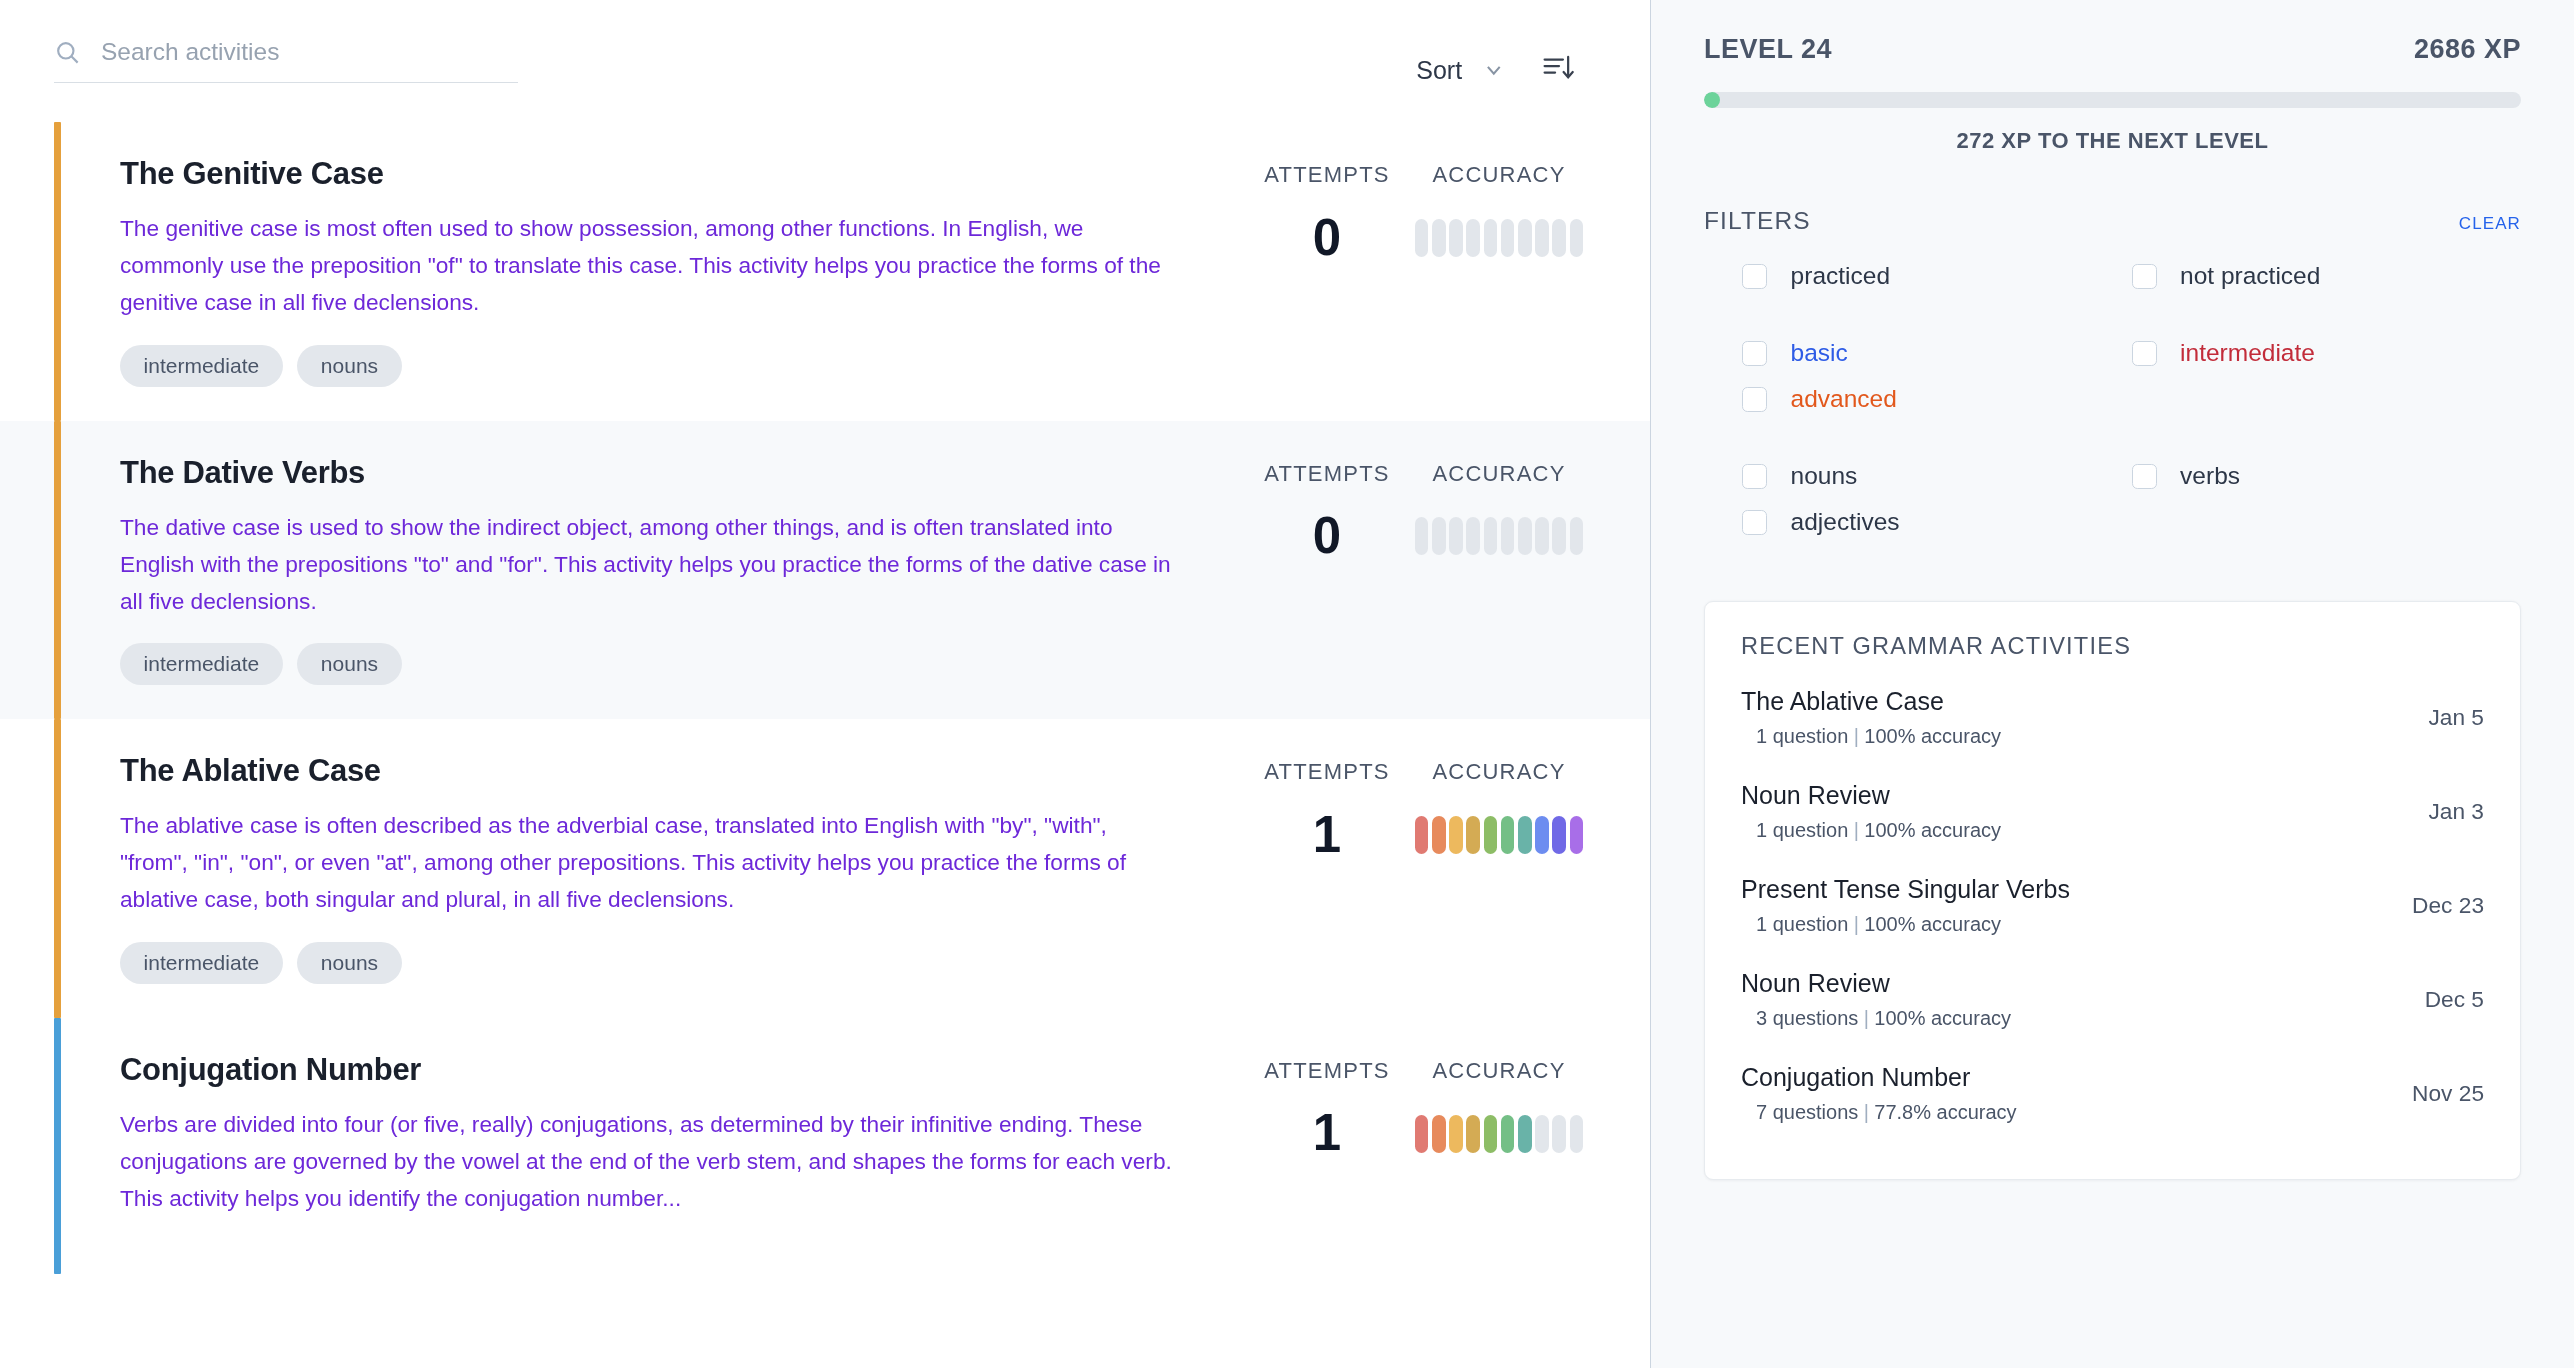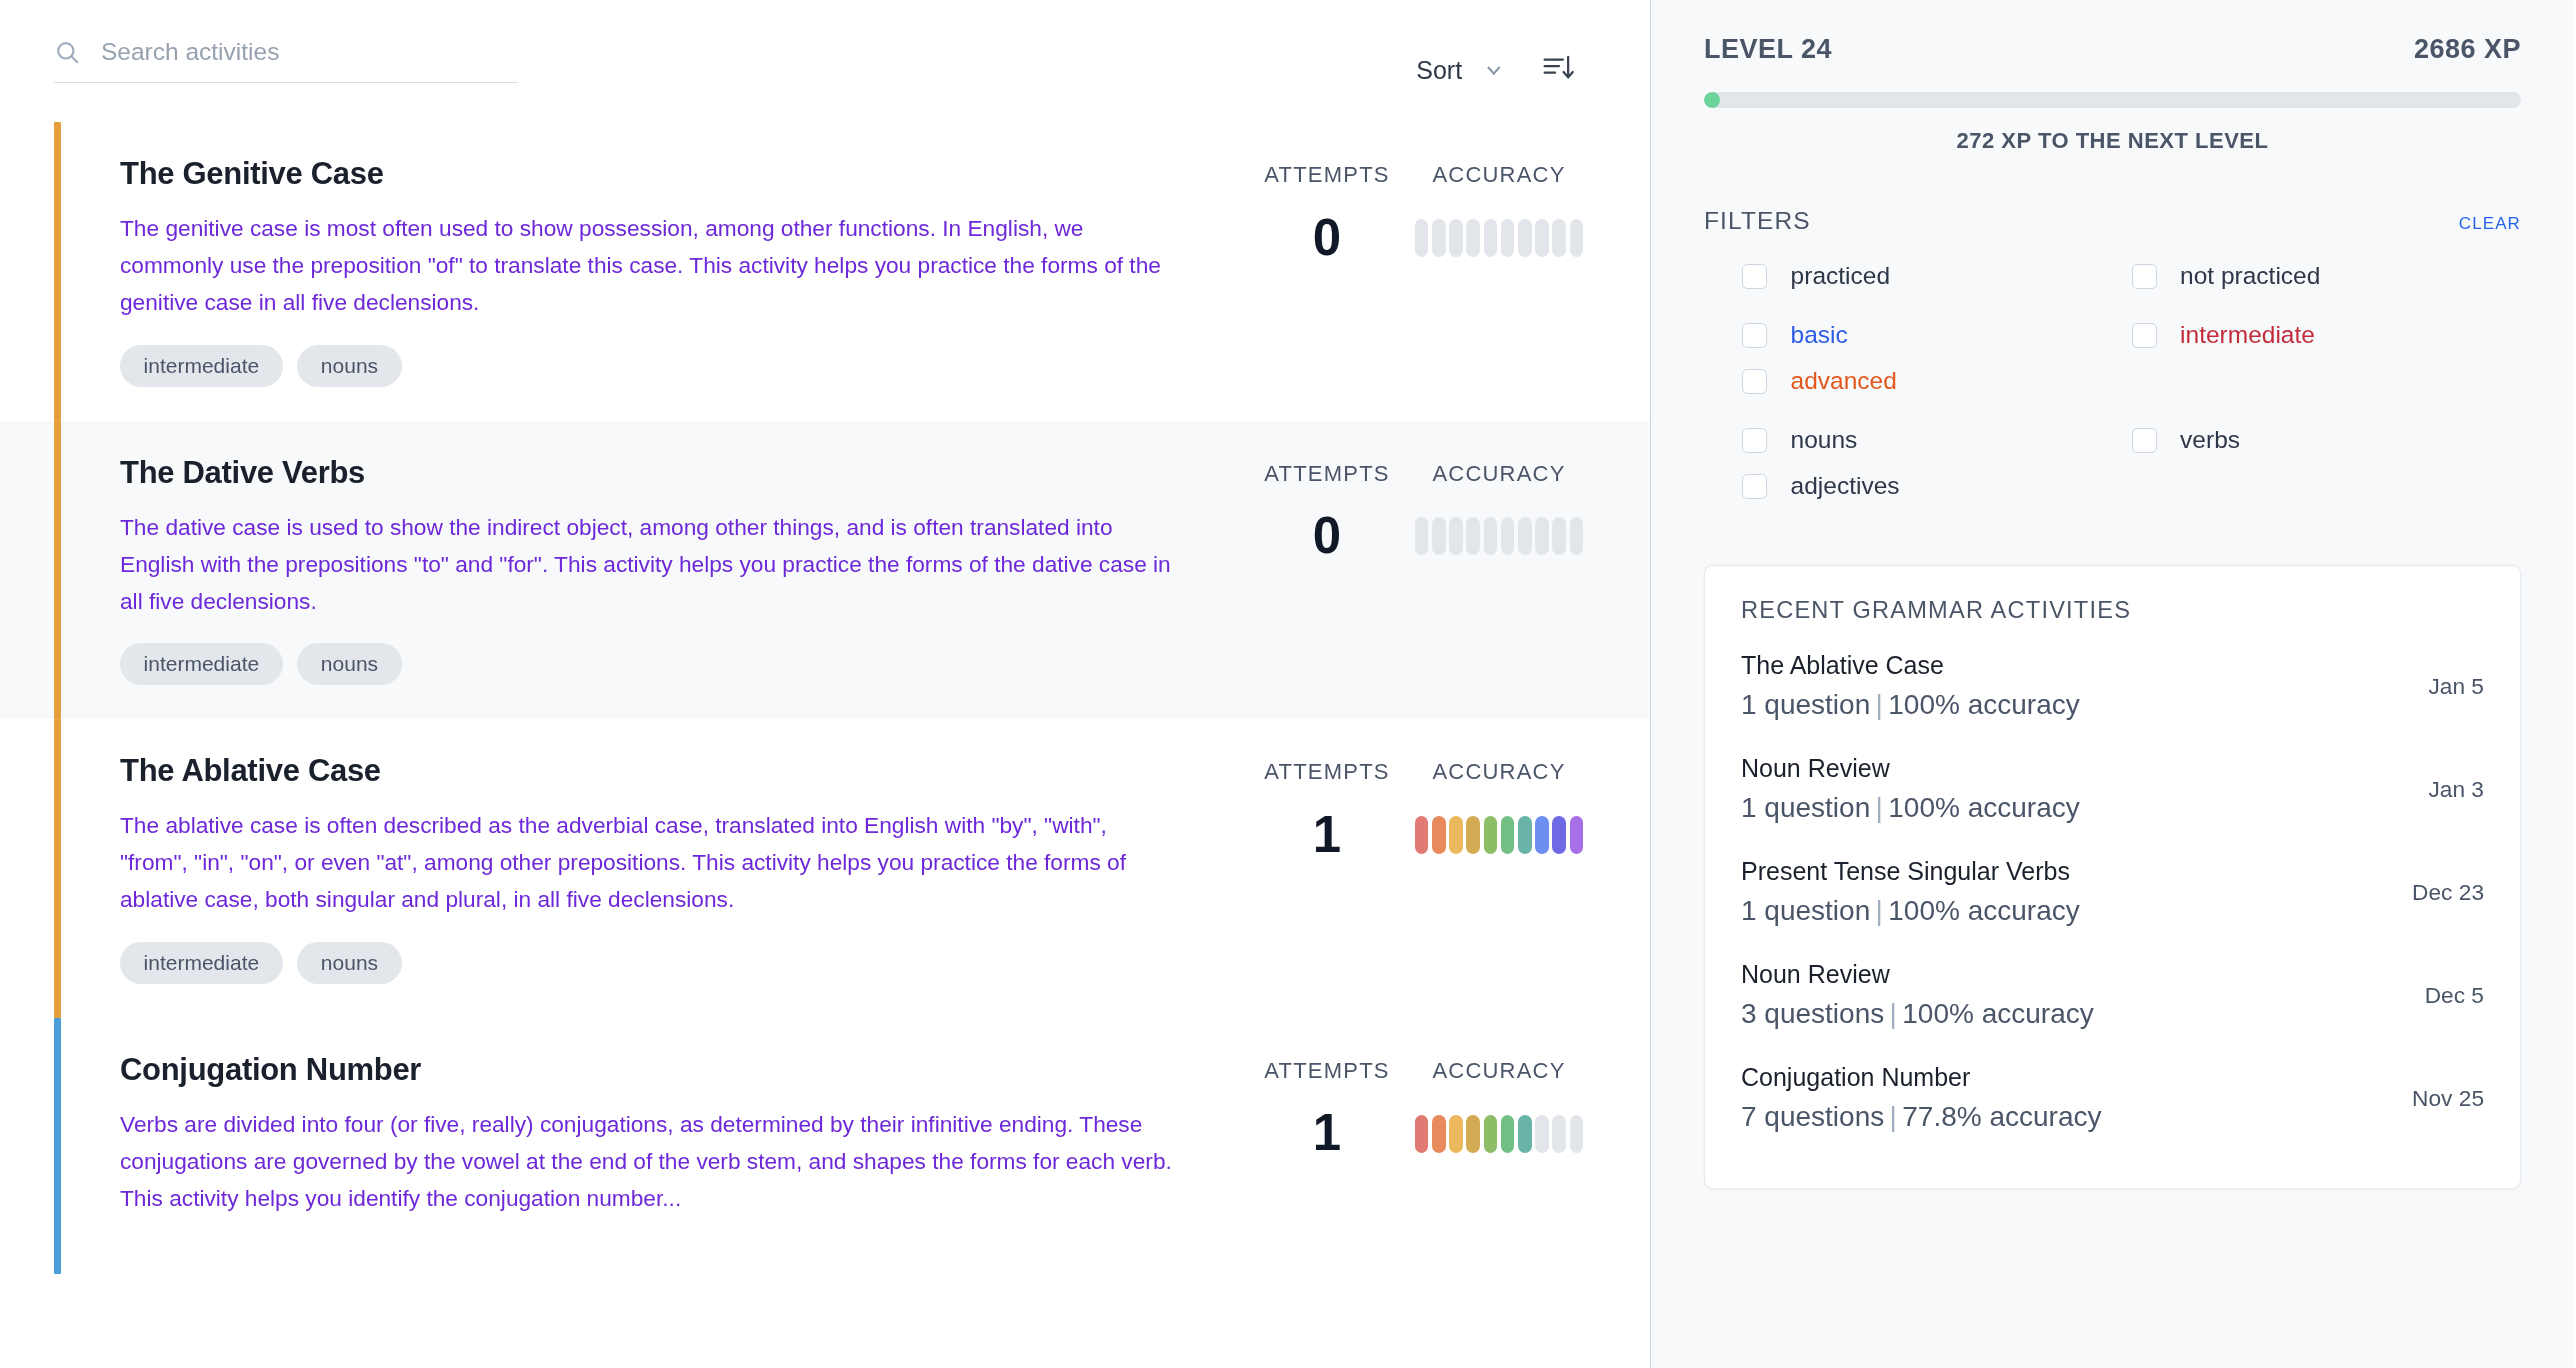--- a/index.html
+++ b/index.html
@@ -135,21 +135,21 @@
     margin-top: 53px; margin-bottom: 27px;
   }
   .filters-title { font-size: 24.5px; color: #4a5568; letter-spacing: 1.1px; font-weight: 500; }
   .clear-btn {
     font-size: 17px; color: #2563eb; letter-spacing: 1.1px;
     background: none; border: none; cursor: pointer;
     font-family: "Liberation Sans", sans-serif;
   }
   .filter-grid { padding-left: 38px; }
   .filter-group { display: flex; flex-wrap: wrap; }
-  .filter-group + .filter-group { margin-top: 13px; }
+  .filter-group + .filter-group { margin-top: 31px; }
   .filter-item {
     width: 50%;
     display: flex; align-items: center; gap: 23.6px;
     margin-bottom: 18px;
     cursor: pointer;
   }
   .cbox {
     width: 25px; height: 25px; flex: 0 0 25px;
     border: 1.8px solid #cbd5e0; border-radius: 5.4px; background: #ffffff;
   }
@@ -165,21 +165,21 @@
   }
   .recent-title {
     font-size: 23.6px; color: #4a5568; letter-spacing: 1.2px;
     font-weight: 500; margin-bottom: 27px;
   }
   .recent-item {
     display: flex; justify-content: space-between; align-items: center;
     margin-bottom: 33px;
   }
   .ri-name { font-size: 25px; color: #1a202c; font-weight: 500; margin-bottom: 9px; }
-  .ri-meta { font-size: 28px; color: #4a5568; }
+  .ri-meta { font-size: 20px; color: #4a5568; margin-left: 15px; }
   .ri-sep { color: #a0aec0; margin: 0 5.4px; }
   .ri-date { font-size: 22.7px; color: #4a5568; white-space: nowrap; }
 </style>
 </head>
 <body>
 
 <div class="app">
 
   <div class="main">
 

